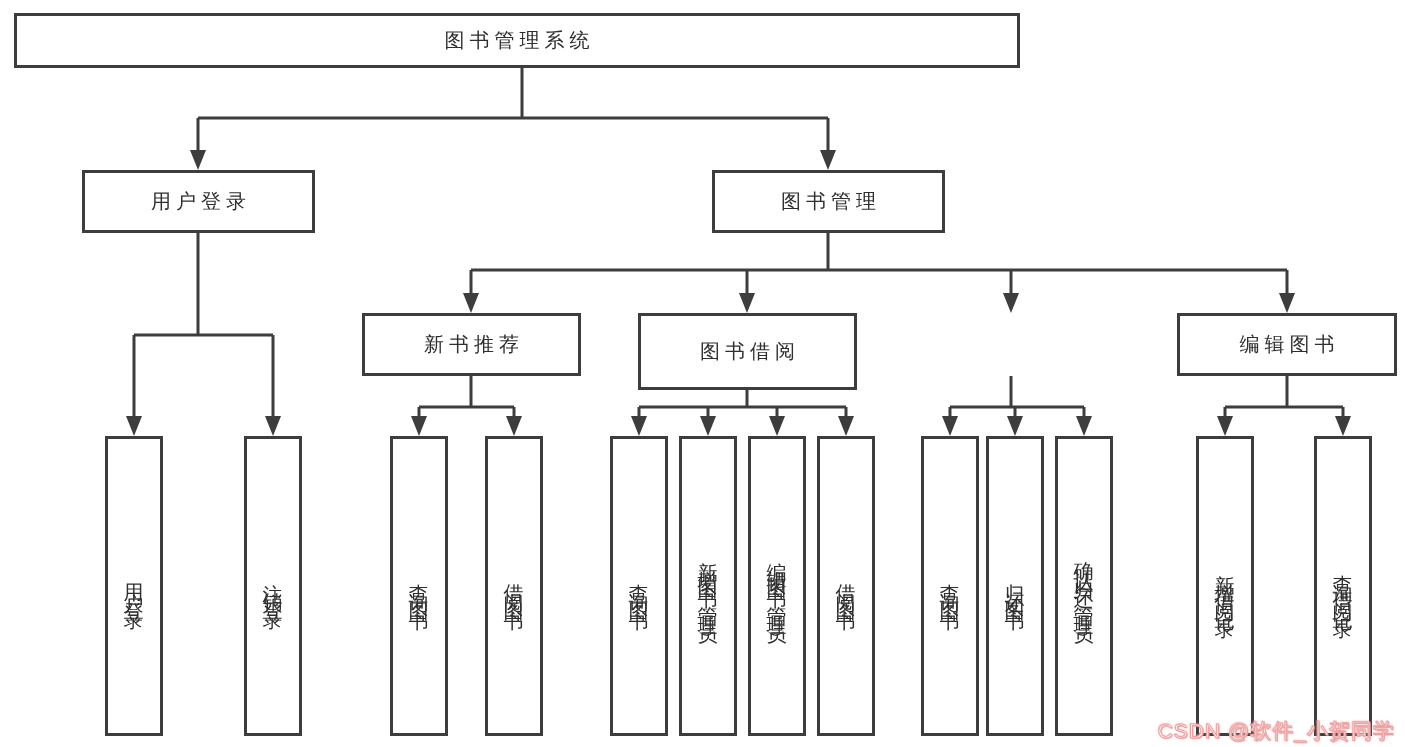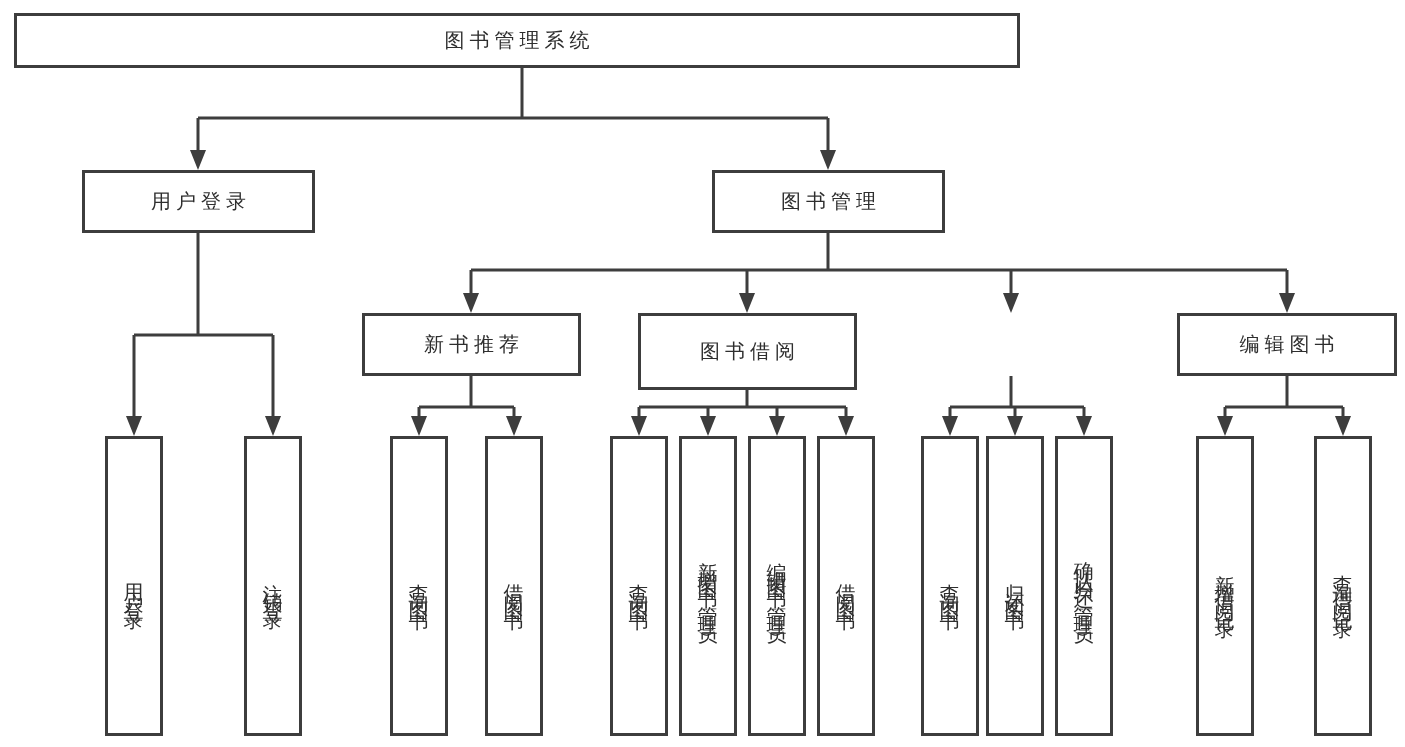--- a/index.html
+++ b/index.html
@@ -138,14 +138,15 @@
     <span>确认归还（管理员）</span>
   </div>
 
   <div class="node v-node" style="left:1196px;top:436px;width:58px;height:300px">
     <span>新增借阅记录</span>
   </div>
   <div class="node v-node" style="left:1314px;top:436px;width:58px;height:300px">
     <span>查询借阅记录</span>
   </div>
 
+  <div class="watermark">CSDN @软件_小贺同学</div>
 
 </div>
 
 </body></html>

